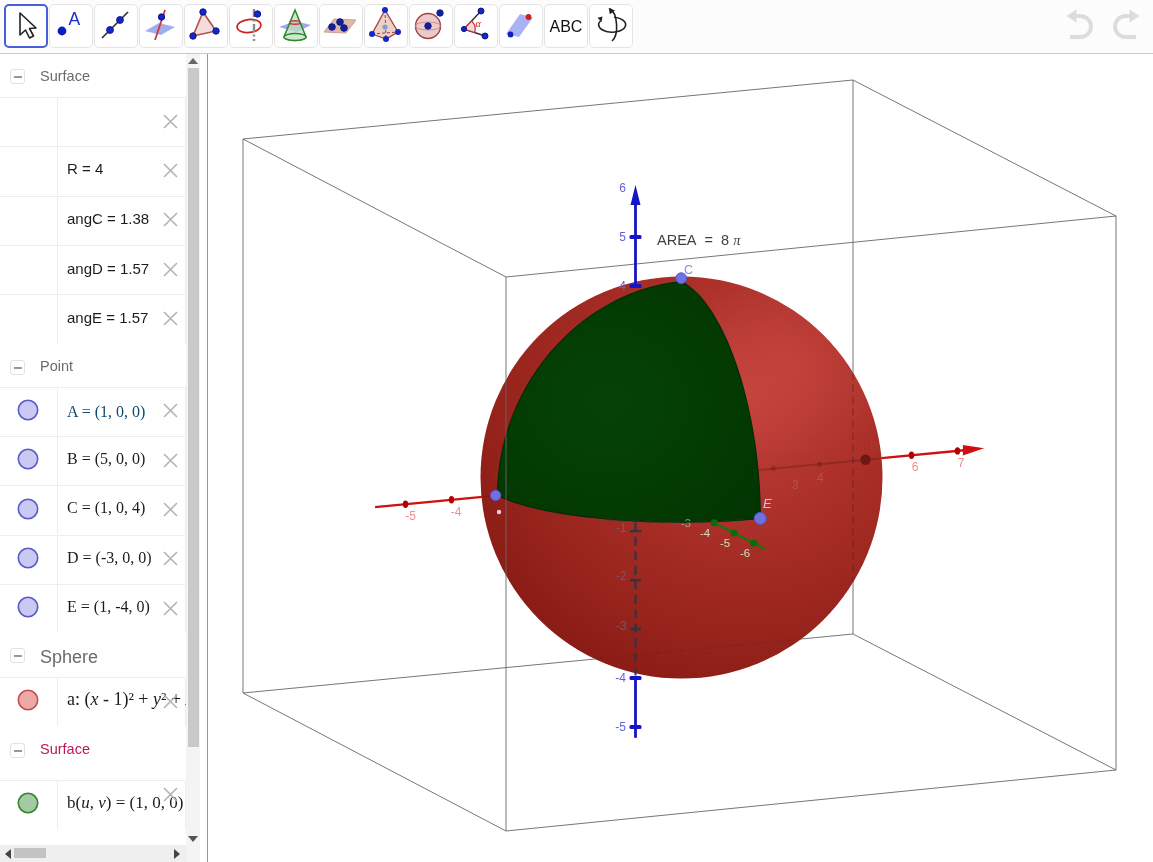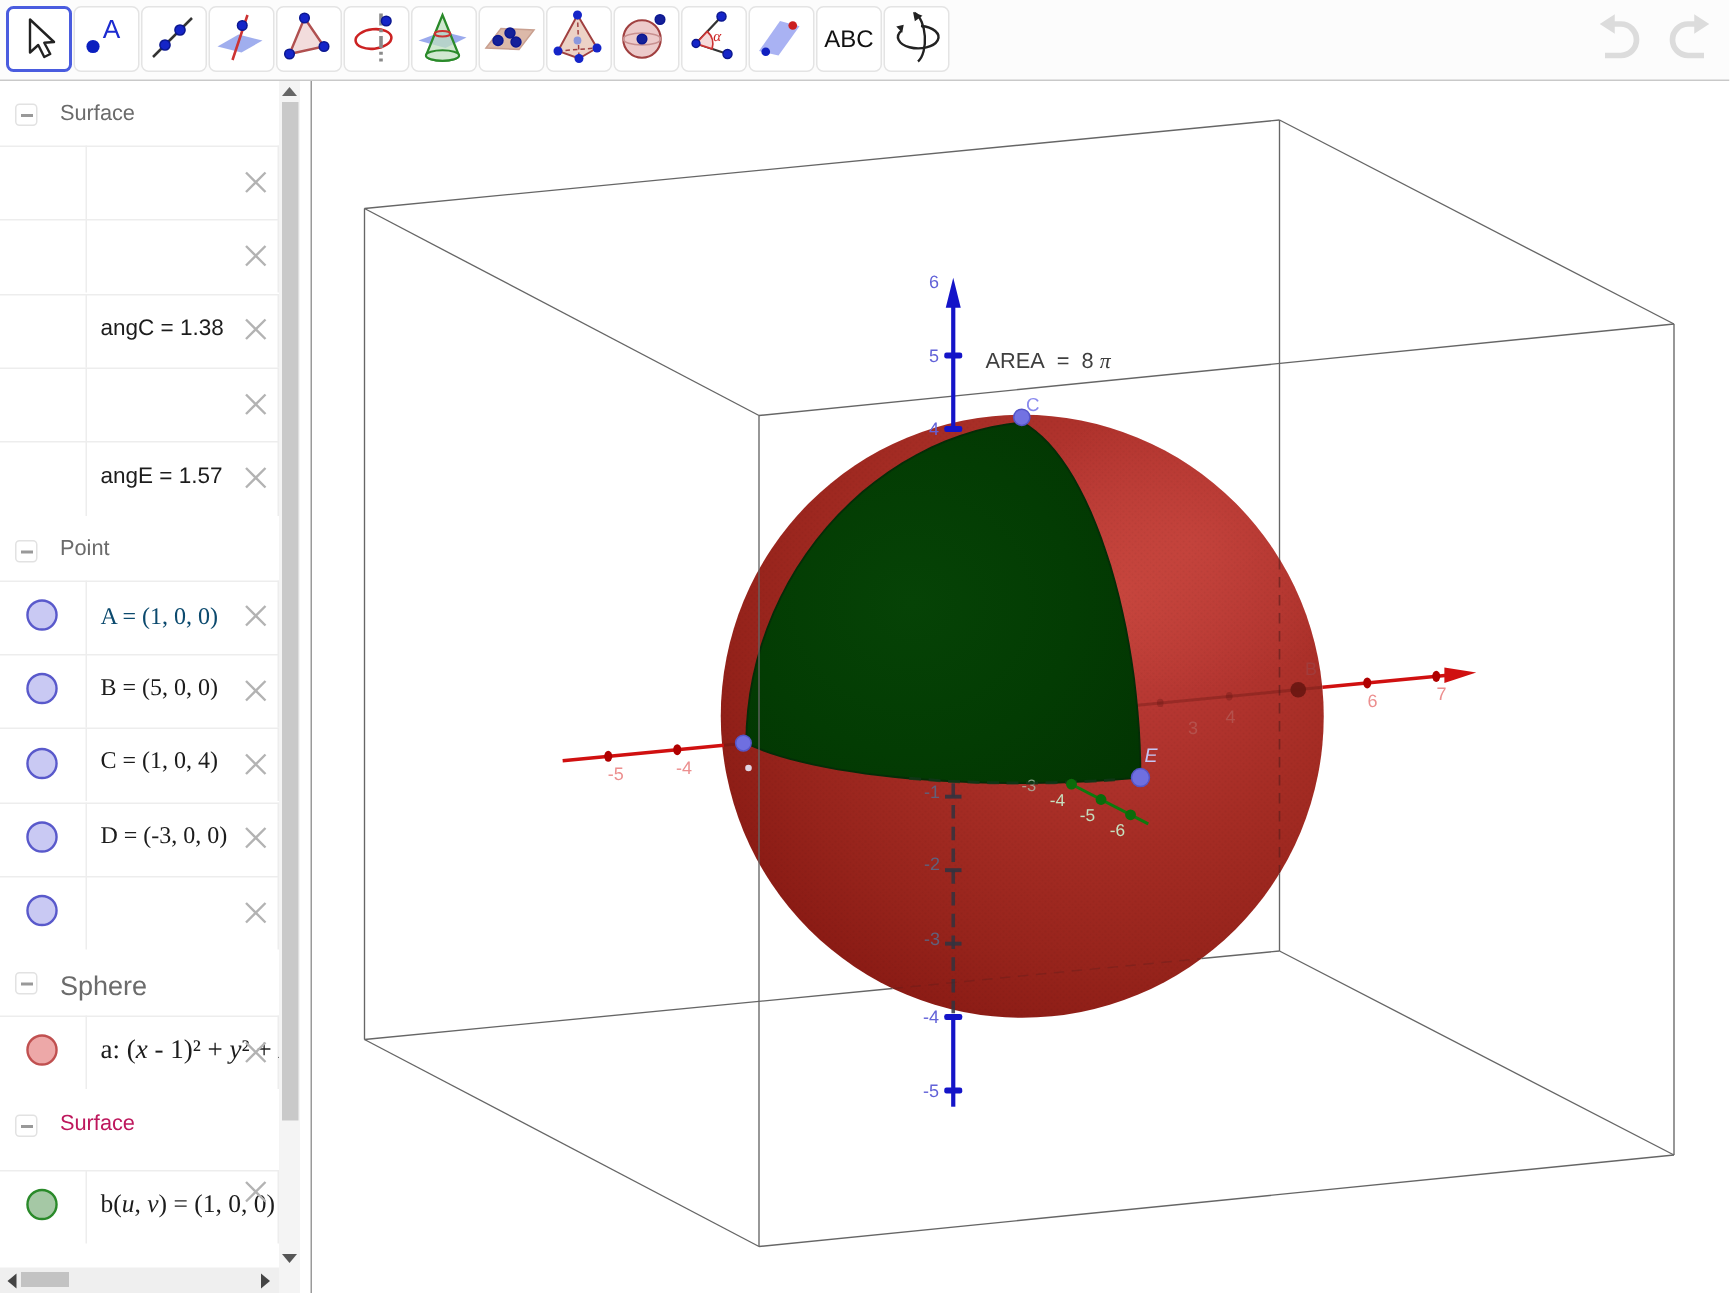--- a/index.html
+++ b/index.html
@@ -241,31 +241,33 @@
       <div style="position:absolute;left:2.5px;top:6px;width:8px;height:1.8px;background:#999"></div>
     </div>
     <div style="position:absolute;left:40px;top:14px;font-size:14.5px;color:#6b6b6b">Surface</div>
     <div style="position:absolute;left:0px;top:43px;width:185.5px;height:49px;border-top:1px solid #ededed;border-right:1px solid #ededed;box-sizing:border-box"></div>
     <div style="position:absolute;left:57px;top:43px;width:1px;height:49px;background:#ededed"></div>
     <svg width="17" height="17" viewBox="0 0 17 17" style="position:absolute;left:162px;top:59px">
       <path d="M2 2 L15 15 M15 2 L2 15" stroke="#b3b3b3" stroke-width="1.6"></path>
     </svg>
     <div style="position:absolute;left:0px;top:92px;width:185.5px;height:49px;border-top:1px solid #ededed;border-right:1px solid #ededed;box-sizing:border-box"></div>
     <div style="position:absolute;left:57px;top:92px;width:1px;height:49px;background:#ededed"></div>
+    <div style="position:absolute;left:67px;top:92px;height:49px;width:119px;overflow:hidden;display:flex;align-items:center;font:15px 'Liberation Sans', sans-serif;color:#1c1c1c;white-space:nowrap;transform:translateY(-2px)">R = 4</div>
     <svg width="17" height="17" viewBox="0 0 17 17" style="position:absolute;left:162px;top:108px">
       <path d="M2 2 L15 15 M15 2 L2 15" stroke="#b3b3b3" stroke-width="1.6"></path>
     </svg>
     <div style="position:absolute;left:0px;top:142px;width:185.5px;height:49px;border-top:1px solid #ededed;border-right:1px solid #ededed;box-sizing:border-box"></div>
     <div style="position:absolute;left:57px;top:142px;width:1px;height:49px;background:#ededed"></div>
     <div style="position:absolute;left:67px;top:142px;height:49px;width:119px;overflow:hidden;display:flex;align-items:center;font:15px 'Liberation Sans', sans-serif;color:#1c1c1c;white-space:nowrap;transform:translateY(-2px)">angC = 1.38</div>
     <svg width="17" height="17" viewBox="0 0 17 17" style="position:absolute;left:162px;top:157px">
       <path d="M2 2 L15 15 M15 2 L2 15" stroke="#b3b3b3" stroke-width="1.6"></path>
     </svg>
     <div style="position:absolute;left:0px;top:191px;width:185.5px;height:50px;border-top:1px solid #ededed;border-right:1px solid #ededed;box-sizing:border-box"></div>
     <div style="position:absolute;left:57px;top:191px;width:1px;height:50px;background:#ededed"></div>
+    <div style="position:absolute;left:67px;top:191px;height:50px;width:119px;overflow:hidden;display:flex;align-items:center;font:15px 'Liberation Sans', sans-serif;color:#1c1c1c;white-space:nowrap;transform:translateY(-2px)">angD = 1.57</div>
     <svg width="17" height="17" viewBox="0 0 17 17" style="position:absolute;left:162px;top:207px">
       <path d="M2 2 L15 15 M15 2 L2 15" stroke="#b3b3b3" stroke-width="1.6"></path>
     </svg>
     <div style="position:absolute;left:0px;top:240px;width:185.5px;height:50px;border-top:1px solid #ededed;border-right:1px solid #ededed;box-sizing:border-box"></div>
     <div style="position:absolute;left:57px;top:240px;width:1px;height:50px;background:#ededed"></div>
     <div style="position:absolute;left:67px;top:240px;height:50px;width:119px;overflow:hidden;display:flex;align-items:center;font:15px 'Liberation Sans', sans-serif;color:#1c1c1c;white-space:nowrap;transform:translateY(-2px)">angE = 1.57</div>
     <svg width="17" height="17" viewBox="0 0 17 17" style="position:absolute;left:162px;top:256px">
       <path d="M2 2 L15 15 M15 2 L2 15" stroke="#b3b3b3" stroke-width="1.6"></path>
     </svg>
     <div style="position:absolute;left:10px;top:306px;width:15px;height:15px;border:1px solid #e2e2e2;border-radius:3px;box-sizing:border-box">
@@ -306,20 +308,21 @@
     </svg>
     <div style="position:absolute;left:67px;top:481px;height:49px;width:119px;overflow:hidden;display:flex;align-items:center;font:16px 'Liberation Serif', serif;color:#1c1c1c;white-space:nowrap;transform:translateY(-2px)">D = (-3, 0, 0)</div>
     <svg width="17" height="17" viewBox="0 0 17 17" style="position:absolute;left:162px;top:496px">
       <path d="M2 2 L15 15 M15 2 L2 15" stroke="#b3b3b3" stroke-width="1.6"></path>
     </svg>
     <div style="position:absolute;left:0px;top:530px;width:185.5px;height:49px;border-top:1px solid #ededed;border-right:1px solid #ededed;box-sizing:border-box"></div>
     <div style="position:absolute;left:57px;top:530px;width:1px;height:49px;background:#ededed"></div>
     <svg width="24" height="24" viewBox="0 0 24 24" style="position:absolute;left:16px;top:541px">
       <circle cx="12" cy="12" r="9.7" fill="#c9c9f3" stroke="#5959cb" stroke-width="1.6"></circle>
     </svg>
+    <div style="position:absolute;left:67px;top:530px;height:49px;width:119px;overflow:hidden;display:flex;align-items:center;font:16px 'Liberation Serif', serif;color:#1c1c1c;white-space:nowrap;transform:translateY(-2px)">E = (1, -4, 0)</div>
     <svg width="17" height="17" viewBox="0 0 17 17" style="position:absolute;left:162px;top:546px">
       <path d="M2 2 L15 15 M15 2 L2 15" stroke="#b3b3b3" stroke-width="1.6"></path>
     </svg>
     <div style="position:absolute;left:10px;top:594px;width:15px;height:15px;border:1px solid #e2e2e2;border-radius:3px;box-sizing:border-box">
       <div style="position:absolute;left:2.5px;top:6px;width:8px;height:1.8px;background:#999"></div>
     </div>
     <div style="position:absolute;left:40px;top:593px;font-size:18px;color:#6b6b6b">Sphere</div>
     <div style="position:absolute;left:0px;top:623px;width:185.5px;height:49px;border-top:1px solid #ededed;border-right:1px solid #ededed;box-sizing:border-box"></div>
     <div style="position:absolute;left:57px;top:623px;width:1px;height:49px;background:#ededed"></div>
     <svg width="24" height="24" viewBox="0 0 24 24" style="position:absolute;left:16px;top:634px">

